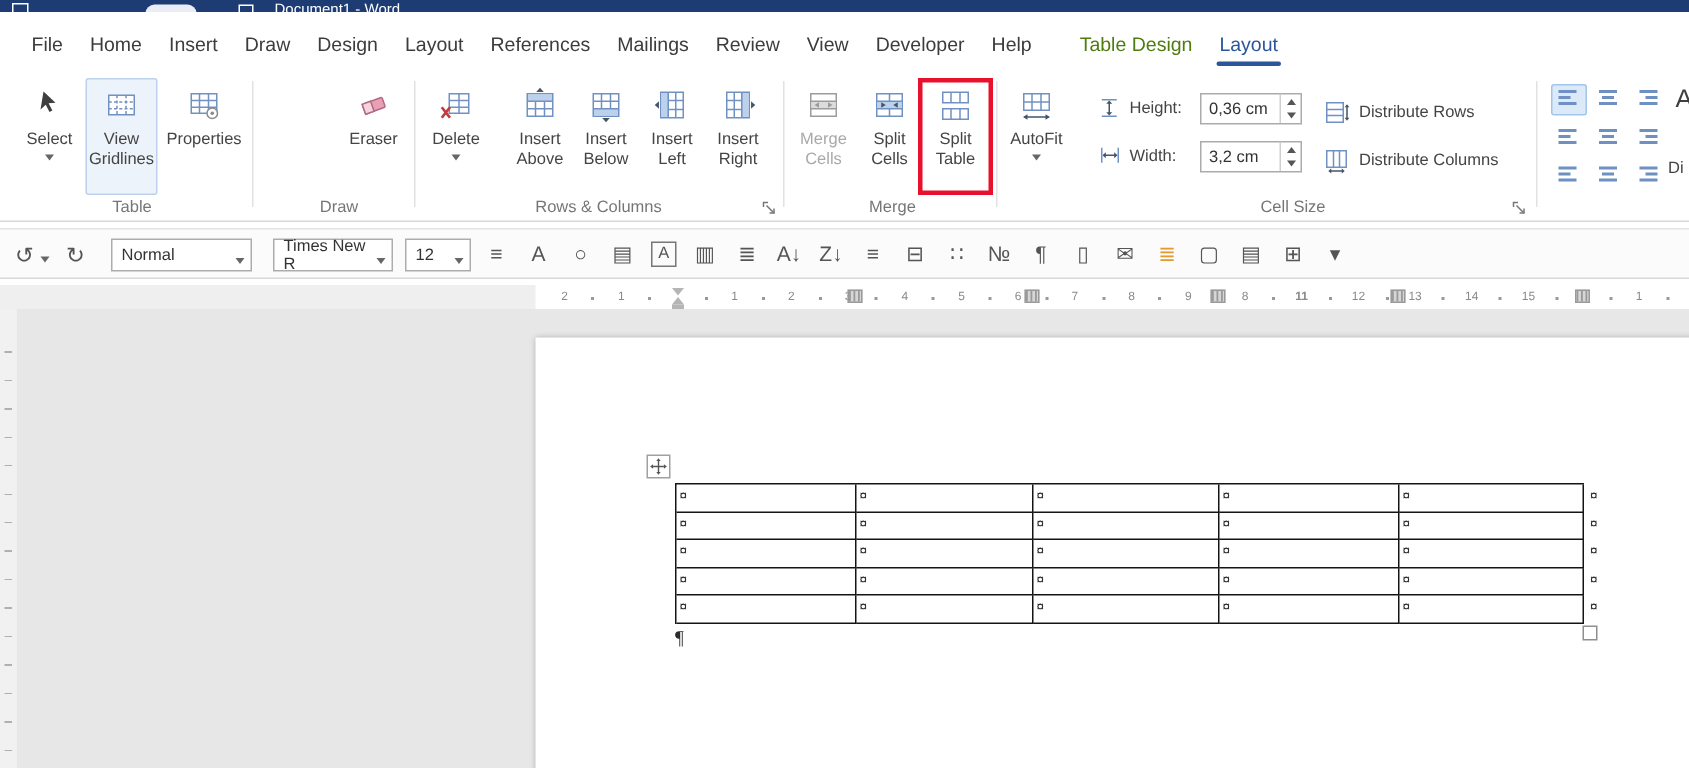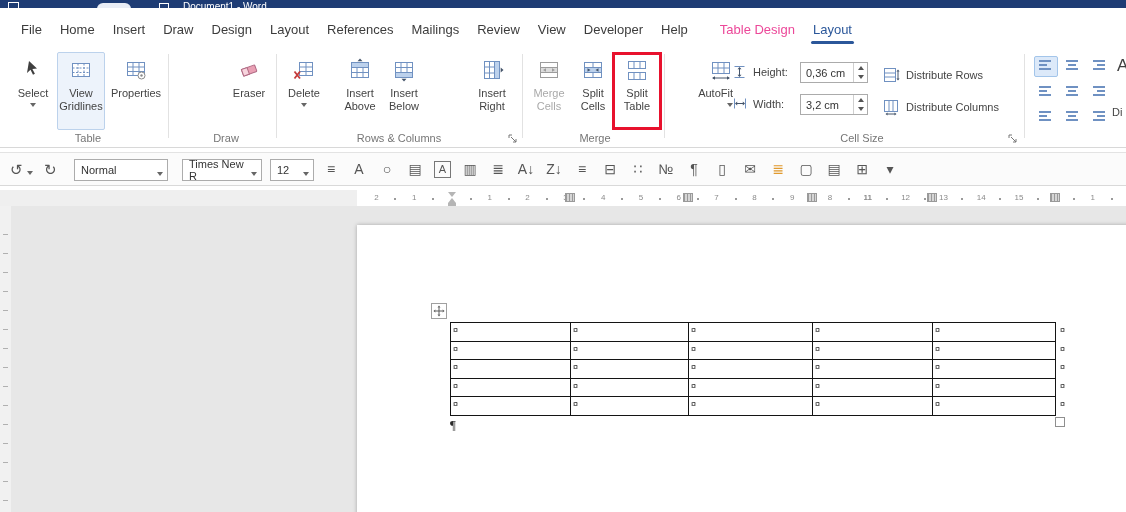--- a/index.html
+++ b/index.html
@@ -10,21 +10,21 @@
   }
   
   .titlebar{position:absolute;top:0;left:0;right:0;height:8px;background:#1e3c74;overflow:hidden;}
   .titlebar .win-icon{position:absolute;left:8px;top:2px;width:9px;height:9px;border:1.5px solid #fff;background:transparent;}
   .titlebar .pill{position:absolute;left:97px;top:3px;width:34px;height:12px;border-radius:7px;background:#e9edf5;}
   .titlebar .doc-icon{position:absolute;left:159px;top:3px;width:8px;height:10px;border:1px solid #fff;}
   .titlebar .title-text{position:absolute;left:183px;top:1px;color:#fff;font-size:10px;white-space:nowrap;}
   
   .tabrow{position:absolute;top:8px;left:0;right:0;height:40px;background:#fff;display:flex;align-items:flex-end;padding-left:12px;box-sizing:border-box;}
   .tab{padding:0 9px 11px 9px;font-size:13px;color:#3c3c3c;position:relative;white-space:nowrap;cursor:default;}
-  .tab.contextual{color:#ec4899;}
+  .tab.contextual{color:#4d7c0f;}
   .tab.gap{margin-left:14px;}
   .tab.active{color:#2b579a;}
   .tab.active::after{content:"";position:absolute;left:7px;right:7px;bottom:4px;height:3px;background:#2b579a;border-radius:2px;}
   
   .ribbon{position:absolute;top:48px;left:0;width:1126px;height:100px;background:#fff;border-bottom:1px solid #d8d8d8;box-sizing:border-box;}
   .rsep{position:absolute;top:6px;height:84px;width:1px;background:#e2e2e2;}
   .glabel{position:absolute;top:84px;font-size:11px;color:#767676;transform:translateX(-50%);white-space:nowrap;}
   .launcher{position:absolute;top:84px;width:14px;height:14px;}
   .bigbtn{position:absolute;top:4px;height:78px;display:flex;flex-direction:column;align-items:center;font-size:11px;color:#444;line-height:13px;text-align:center;cursor:default;border:1px solid transparent;border-radius:2px;box-sizing:border-box;}
   .bigbtn .icon{margin-top:5px;margin-bottom:3px;height:26px;}
@@ -189,20 +189,31 @@
       <svg width="24" height="24" viewBox="0 0 24 24" fill="none" stroke="#7091c1">
         <rect x="3.5" y="4.5" width="17" height="15" fill="#fff"></rect>
         <rect x="4" y="14.5" width="16" height="4.5" fill="#bcd1ec" stroke="none"></rect>
         <path d="M3.5 9.5h17M3.5 14.5h17M9 4.5v10M15 4.5v10"></path>
         <path d="M12 23.5l-2.5-2.8h5z" fill="#44546a" stroke="none"></path>
       </svg>
     </span>
     <span class="lbl">Insert Below</span>
   </div>
 
+  <div class="bigbtn" style="left:426px;width:44px;">
+    <span class="icon">
+      <svg width="24" height="24" viewBox="0 0 24 24" fill="none" stroke="#7091c1">
+        <path d="M0.5 12l2.8-2.5v5z" fill="#44546a" stroke="none"></path>
+        <rect x="4.5" y="3.5" width="15" height="17" fill="#fff"></rect>
+        <rect x="5" y="4" width="4.5" height="16" fill="#bcd1ec" stroke="none"></rect>
+        <path d="M9.5 3.5v17M14.5 3.5v17M9.5 9h10M9.5 15h10"></path>
+      </svg>
+    </span>
+    <span class="lbl">Insert Left</span>
+  </div>
 
   <div class="bigbtn" style="left:470px;width:44px;">
     <span class="icon">
       <svg width="24" height="24" viewBox="0 0 24 24" fill="none" stroke="#7091c1">
         <rect x="4.5" y="3.5" width="15" height="17" fill="#fff"></rect>
         <rect x="14.5" y="4" width="4.5" height="16" fill="#bcd1ec" stroke="none"></rect>
         <path d="M9.5 3.5v17M14.5 3.5v17M4.5 9h10M4.5 15h10"></path>
         <path d="M23.5 12l-2.8-2.5v5z" fill="#44546a" stroke="none"></path>
       </svg>
     </span>
@@ -242,21 +253,21 @@
         <rect x="4" y="10" width="16" height="4" fill="#bcd1ec" stroke="none"></rect>
         <path d="M3.5 9.5h17M3.5 14.5h17M12 4.5v5M12 14.5v5"></path>
         <path d="M9.5 12l-3-1.8v3.6zM14.5 12l3-1.8v3.6z" fill="#44546a" stroke="none"></path>
       </svg>
     </span>
     <span class="lbl">Split Cells</span>
   </div>
 
   <div class="rsep" style="left:664px;"></div>
 
-  <div class="bigbtn" style="left:688px;width:46px;align-items:flex-end;">
+  <div class="bigbtn" style="left:668px;width:46px;">
     <span class="icon">
       <svg width="24" height="24" viewBox="0 0 24 24" fill="none" stroke="#7091c1">
         <rect x="3.5" y="4.5" width="17" height="11" fill="#fff"></rect>
         <path d="M3.5 10h17M9 4.5v11M15 4.5v11"></path>
         <path d="M4 20h16" stroke="#44546a"></path>
         <path d="M3 20l3-1.8v3.6zM21 20l-3-1.8v3.6z" fill="#44546a" stroke="none"></path>
       </svg>
     </span>
     <span class="lbl">AutoFit</span>
     <span class="chev-down"></span>

